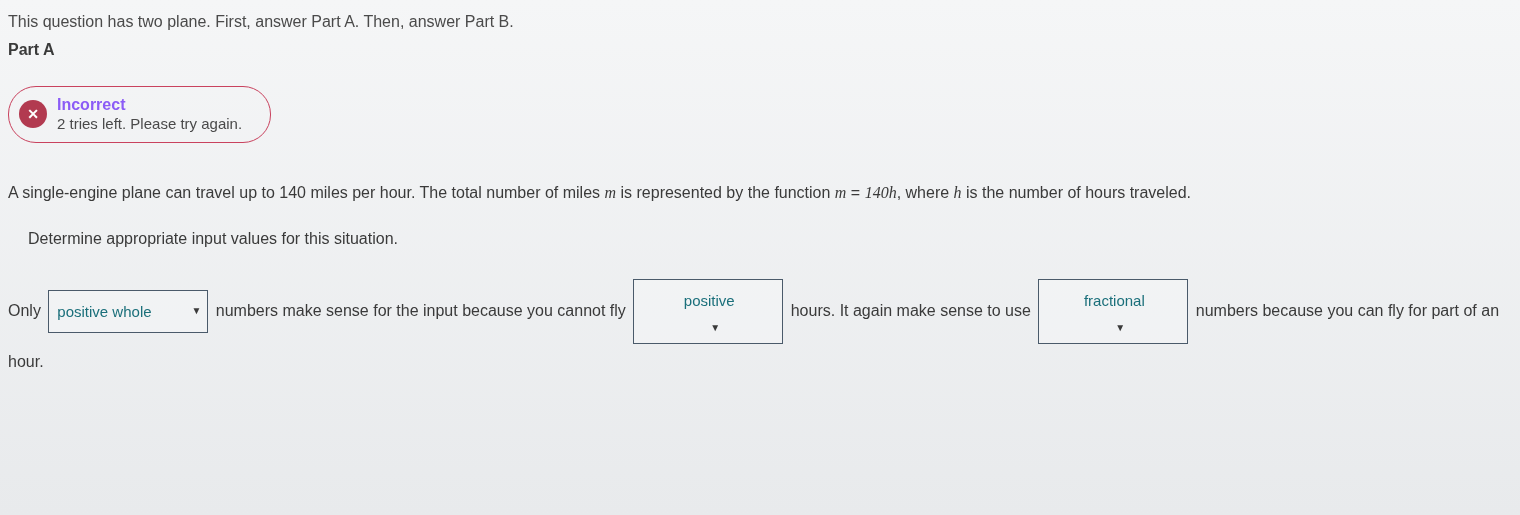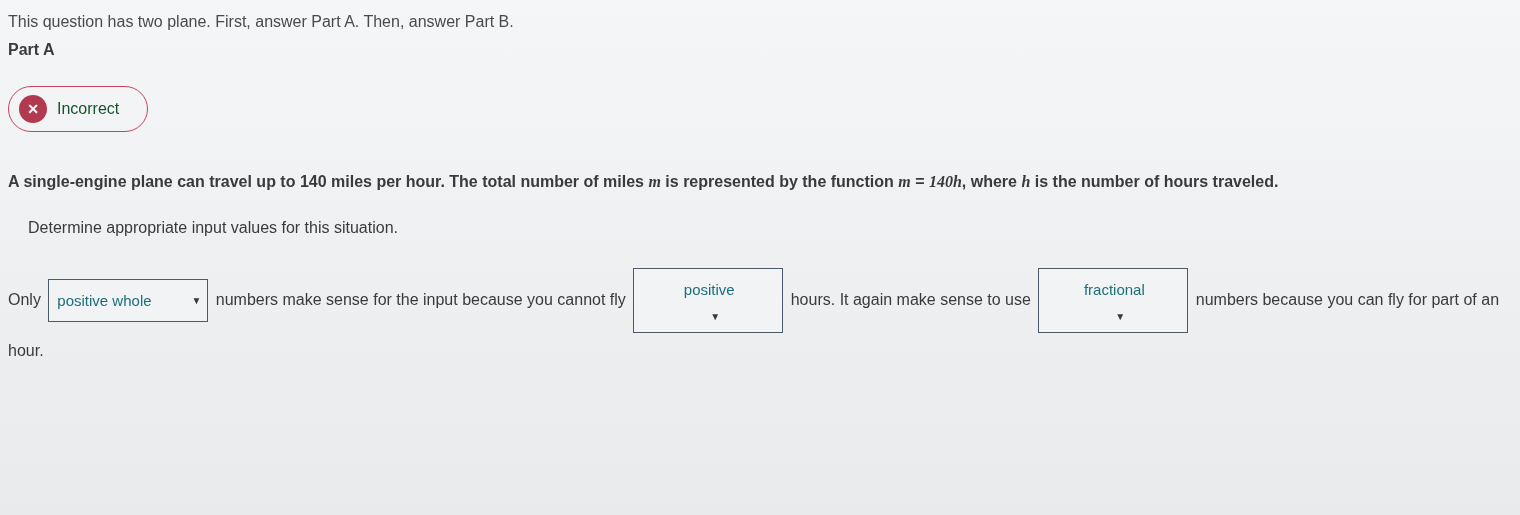--- a/index.html
+++ b/index.html
@@ -47,32 +47,31 @@
       font-size: 14px;
       font-weight: bold;
       flex-shrink: 0;
     }
     .feedback-text {
       display: flex;
       flex-direction: column;
       line-height: 1.25;
     }
     .feedback-title {
-      font-weight: normal;
-      color: #14532d;
+      font-weight: bold;
+      color: #8b5cf6;
     }
     .feedback-sub {
       color: #4a4a4a;
       font-size: 15px;
     }
     .problem-text {
       margin: 0 0 22px 0;
       color: #3a3a3a;
       max-width: 1500px;
-      font-weight: bold;
     }
     .problem-text .math-var {
       font-style: italic;
       font-family: Georgia, 'Times New Roman', serif;
     }
     .prompt {
       margin-bottom: 28px;
       color: #3a3a3a;
       margin-left: 20px;
     }
@@ -107,20 +106,21 @@
 
 
 
 <div class="instructions">This question has two plane. First, answer Part A. Then, answer Part B.</div>
 <div class="part-label">Part A</div>
 
 <div class="feedback-pill">
   <div class="x-badge">✕</div>
   <div class="feedback-text">
     <span class="feedback-title">Incorrect</span>
+    <span class="feedback-sub">2 tries left. Please try again.</span>
   </div>
 </div>
 
 <p class="problem-text">
   <span>A single-engine plane can travel up to 140 miles per hour. The total number of miles </span><span class="math-var">m</span><span> is represented by the function </span><span class="math-var">m</span><span> = </span><span class="math-var">140h</span><span>, where </span><span class="math-var">h</span><span> is the number of hours traveled.</span>
 </p>
 
 <p class="prompt">Determine appropriate input values for this situation.</p>
 
 <div class="answer-line">

